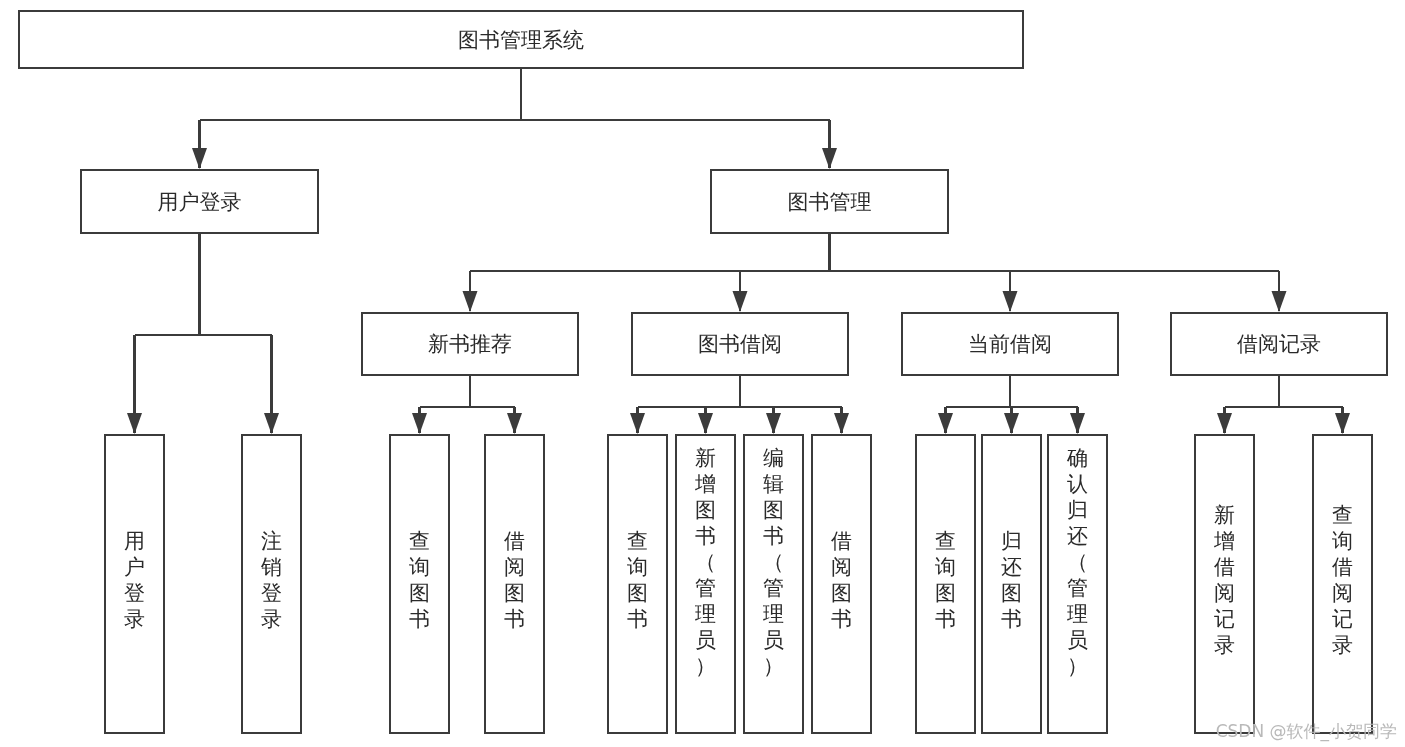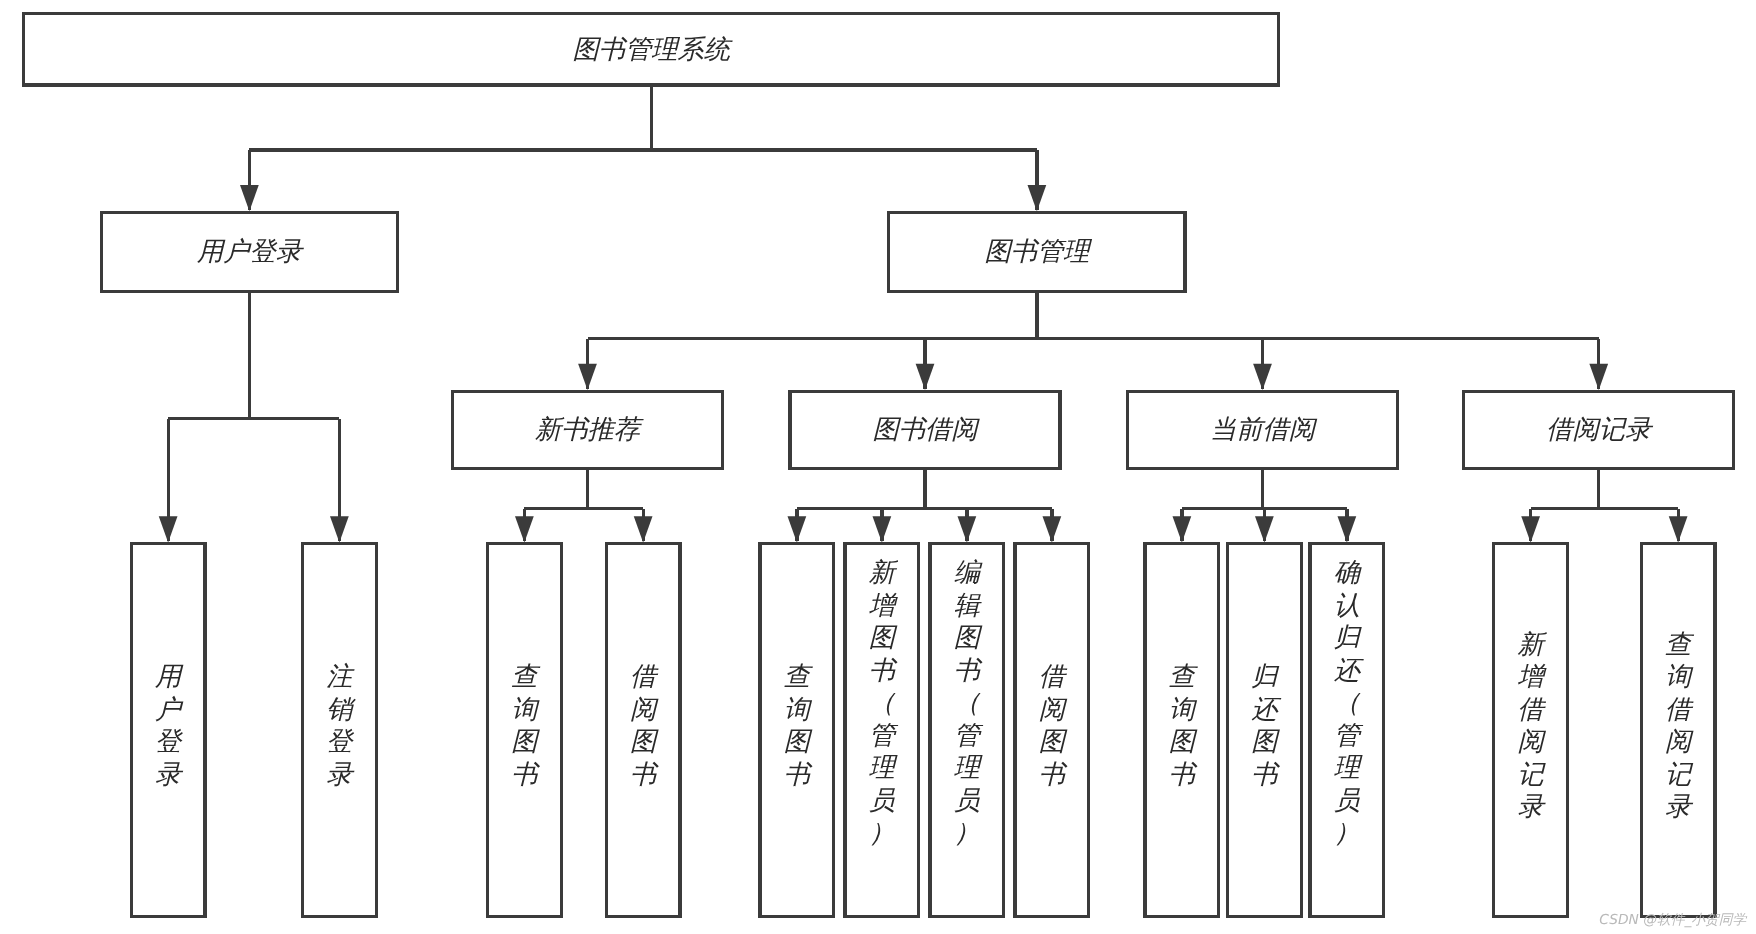--- a/index.html
+++ b/index.html
@@ -14,21 +14,20 @@
     position: relative;
     overflow: hidden;
     font-family: "DejaVu Sans", "Liberation Sans", sans-serif;
   }
   #diagram-root {
     position: absolute;
     left: 0;
     top: 0;
     width: 1405px;
     height: 747px;
-    font-style: italic;
   }
   svg.flow-canvas {
     display: block;
     width: 1405px;
     height: 747px;
   }
   .node-box {
     fill: #ffffff;
     stroke: #3b3b3b;
     stroke-width: 2.6;
@@ -49,21 +48,21 @@
     font-size: 21px;
     fill: #2a2a2a;
     text-anchor: middle;
     dominant-baseline: middle;
   }
   .watermark-text {
     position: absolute;
     right: 8px;
     bottom: 4px;
     font-family: "DejaVu Sans", "Liberation Sans", sans-serif;
-    font-size: 11px;
+    font-size: 17px;
     color: #b9b9b9;
     white-space: nowrap;
     pointer-events: none;
     user-select: none;
   }
 </style>
 </head>
 <body>
 
 <div id="diagram-root">

